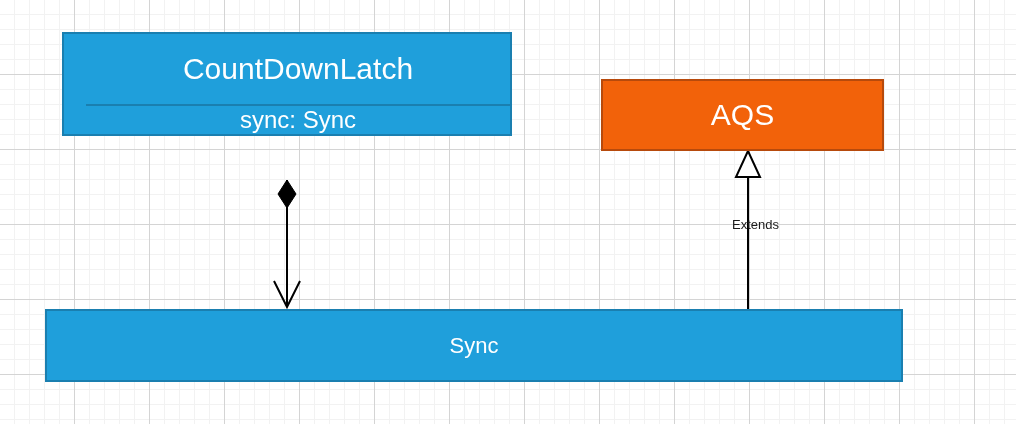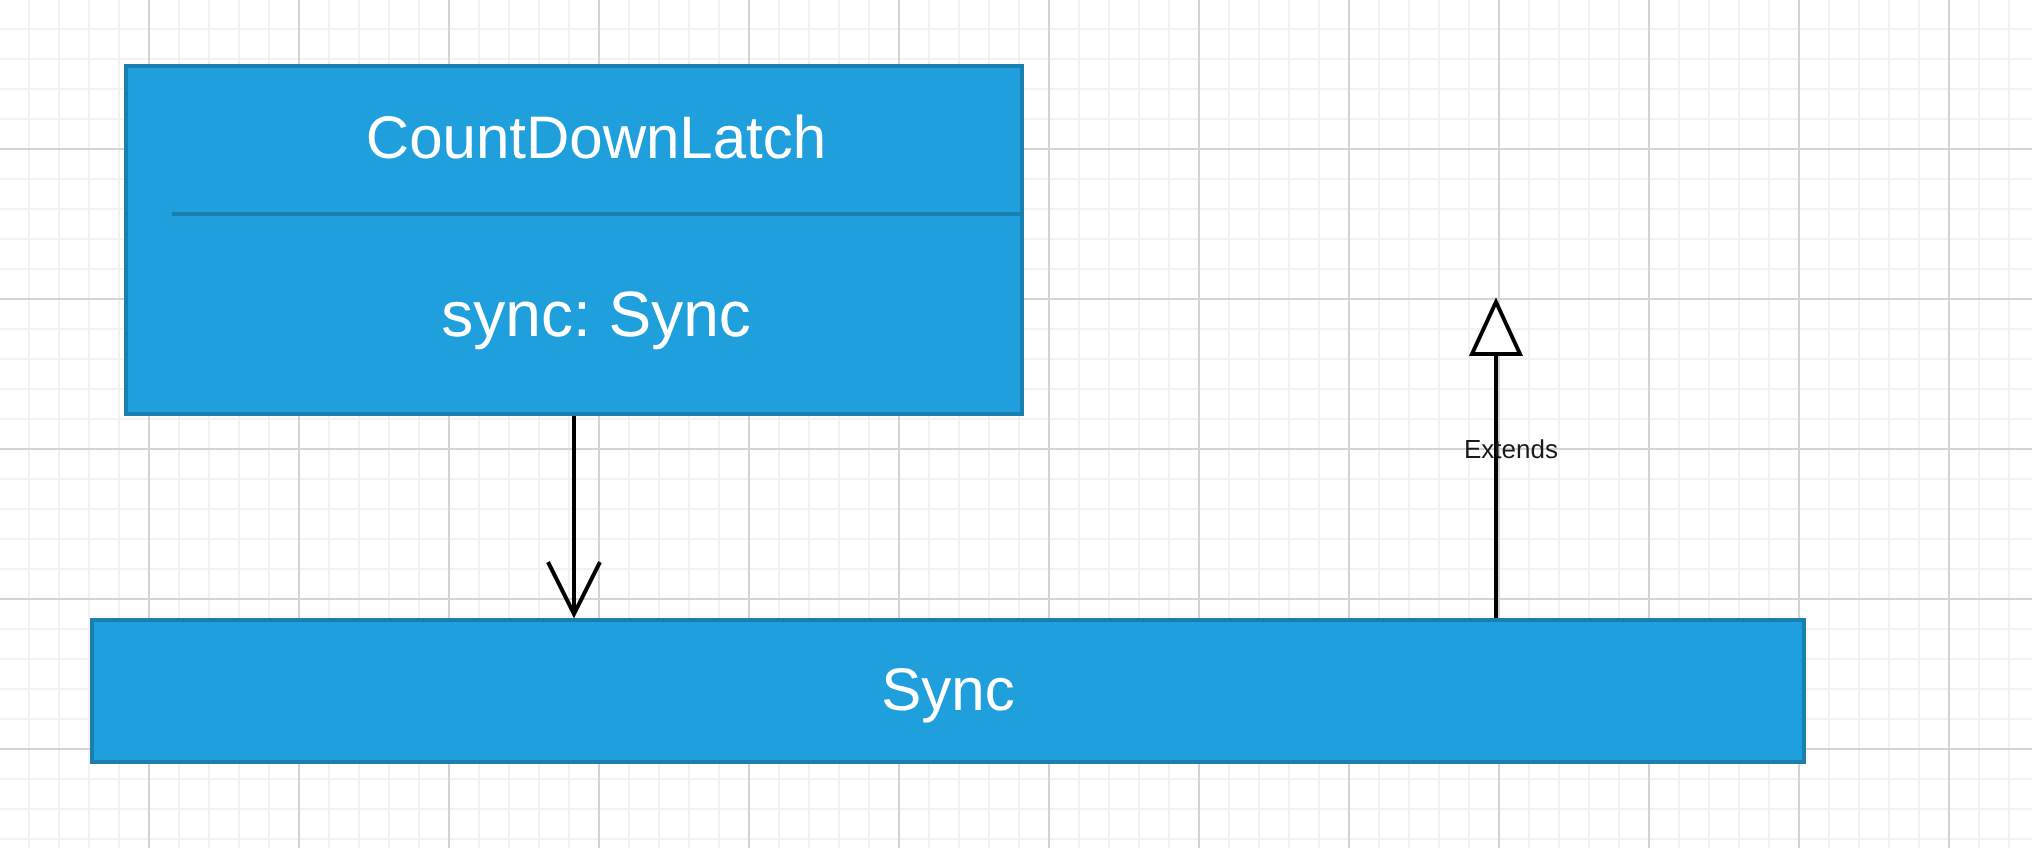--- a/index.html
+++ b/index.html
@@ -42,33 +42,33 @@
     color: #ffffff;
     text-align: center;
     white-space: nowrap;
   }
 
   
   #box-countdownlatch {
     left: 62px;
     top: 32px;
     width: 450px;
-    height: 176px;
+    height: 104px;
     background: #1F9FDB;
     border: 2px solid #1A7FB0;
     padding-left: 22px;
   }
   #box-countdownlatch .compartment.title {
     height: 72px;
     font-size: 30px;
     border-bottom: 2px solid #1A7FB0;
   }
   #box-countdownlatch .compartment.attr {
     flex: 1;
-    font-size: 32px;
+    font-size: 24px;
   }
 
   
   #box-aqs {
     left: 601px;
     top: 79px;
     width: 283px;
     height: 72px;
     background: #F2620A;
     border: 2px solid #B74A0C;
@@ -82,21 +82,21 @@
   #box-sync {
     left: 45px;
     top: 309px;
     width: 858px;
     height: 73px;
     background: #1F9FDB;
     border: 2px solid #1A7FB0;
   }
   #box-sync .compartment.title {
     flex: 1;
-    font-size: 30px;
+    font-size: 22px;
   }
 
   
   #connectors {
     position: absolute;
     left: 0;
     top: 0;
     width: 1016px;
     height: 424px;
     pointer-events: none;
@@ -141,20 +141,23 @@
       <line x1="748" y1="309" x2="748" y2="176" stroke="#000000" stroke-width="2"></line>
       <polygon points="748,151 760,177 736,177" fill="#ffffff" stroke="#000000" stroke-width="2"></polygon>
     </g>
   </svg>
 
   <div class="uml-box" id="box-countdownlatch">
     <div class="compartment title">CountDownLatch</div>
     <div class="compartment attr">sync: Sync</div>
   </div>
 
+  <div class="uml-box" id="box-aqs">
+    <div class="compartment title">AQS</div>
+  </div>
 
   <div class="uml-box" id="box-sync">
     <div class="compartment title">Sync</div>
   </div>
 
   <div class="edge-label" id="label-extends">Extends</div>
 
 
 </div>
 

